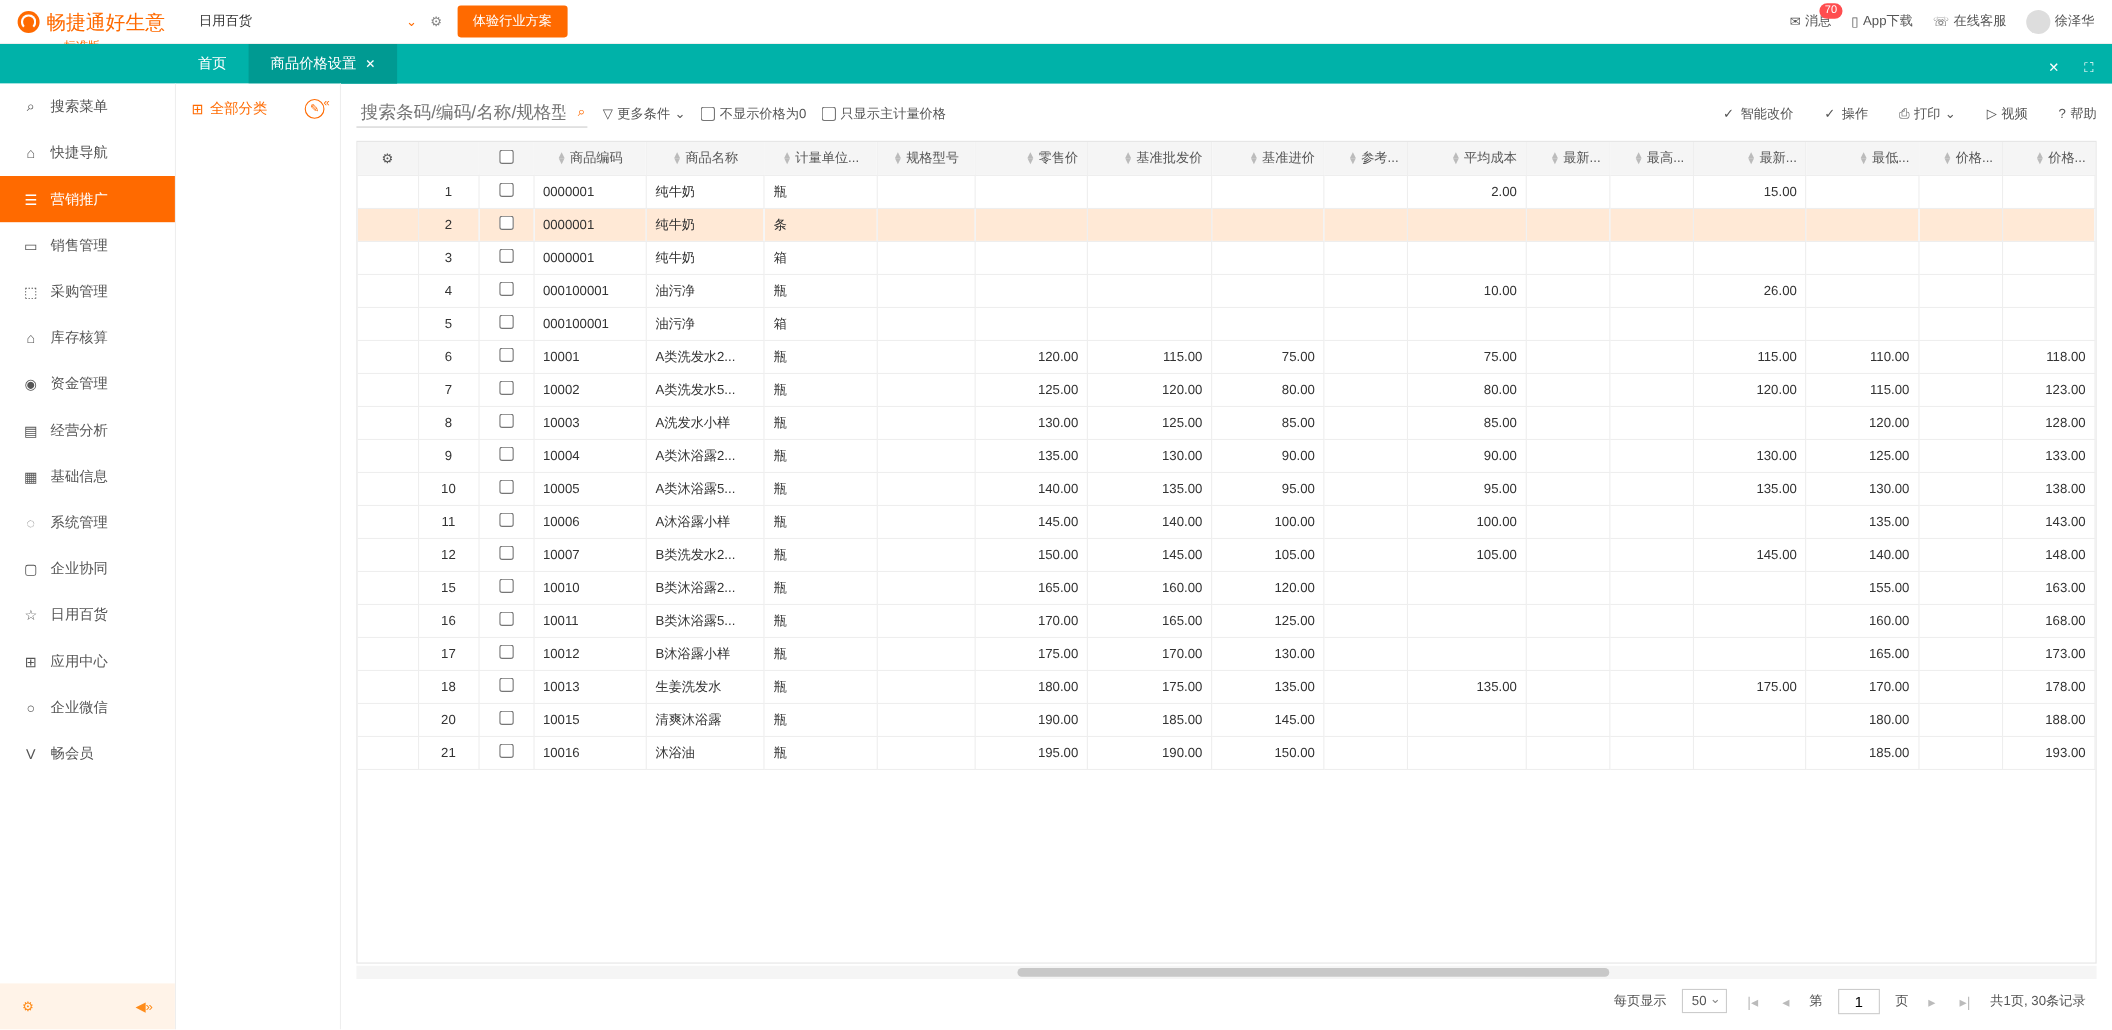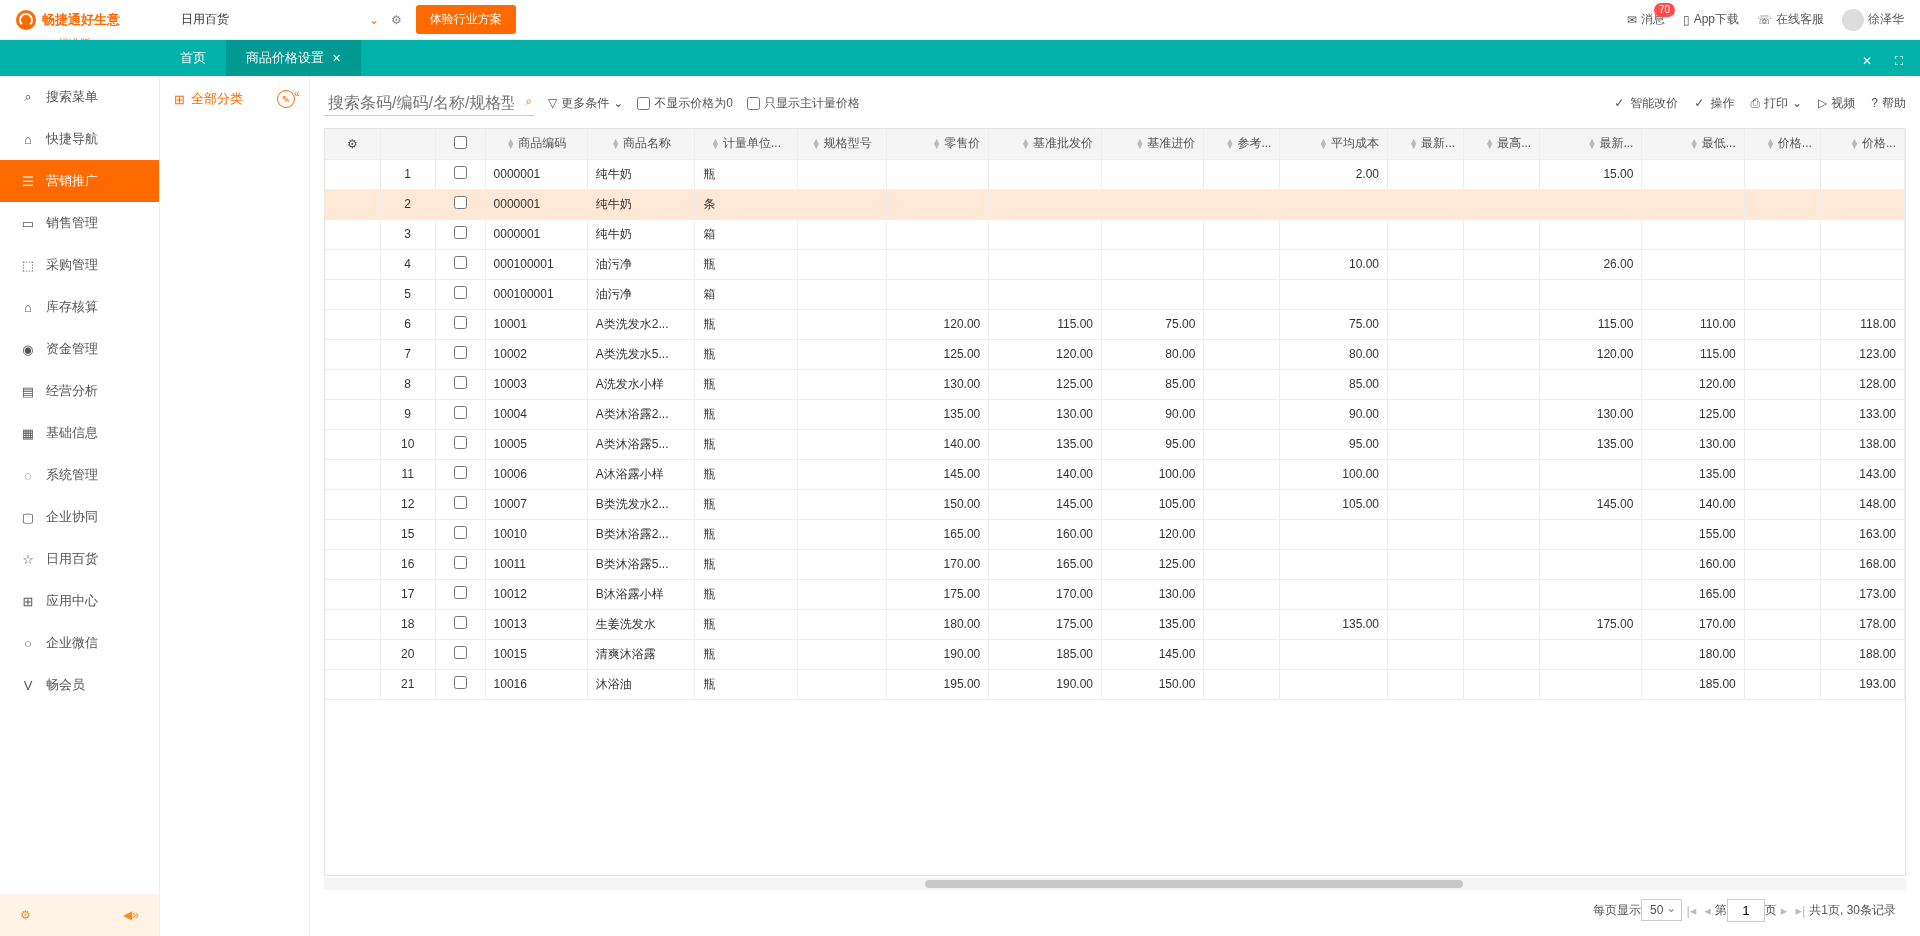--- a/index.html
+++ b/index.html
@@ -4,21 +4,21 @@
 <style>
 * { box-sizing: border-box; margin: 0; padding: 0; }
 body { font-family: "Microsoft YaHei", Arial, sans-serif; font-size: 12px; color: #333; background: #fff; overflow: hidden; }
 .app { display: flex; flex-direction: column; height: 936px; width: 1920px; }
 
 
 .top-header { height: 40px; display: flex; align-items: center; padding: 0 16px; border-bottom: 1px solid #eee; }
 .logo-area { display: flex; align-items: center; width: 145px; }
 .logo-icon { width: 20px; height: 20px; background: #ff6a00; border-radius: 50%; margin-right: 6px; position: relative; }
 .logo-icon::after { content: ""; position: absolute; width: 10px; height: 10px; border: 2px solid #fff; border-radius: 50%; top: 3px; left: 3px; border-bottom-color: transparent; }
-.logo-text { color: #ff6a00; font-size: 13px; font-weight: bold; }
+.logo-text { color: #ff6a00; font-size: 18px; font-weight: normal; }
 .logo-sub { color: #ff6a00; font-size: 11px; position: absolute; top: 26px; left: 42px; }
 .org-select { margin-left: 20px; display: flex; align-items: center; color: #333; cursor: pointer; }
 .org-select .chev { color: #ff6a00; margin-left: 140px; }
 .gear-btn { margin-left: 12px; color: #888; cursor: pointer; }
 .primary-btn { margin-left: 14px; background: #ff6a00; color: #fff; padding: 6px 14px; border-radius: 3px; cursor: pointer; font-size: 12px; }
 .top-right { margin-left: auto; display: flex; align-items: center; gap: 18px; color: #555; }
 .top-right .item { display: flex; align-items: center; gap: 4px; cursor: pointer; position: relative; }
 .badge { position: absolute; top: -8px; right: -10px; background: #ff4d4f; color: #fff; border-radius: 8px; padding: 0 5px; font-size: 10px; line-height: 14px; }
 .avatar { width: 22px; height: 22px; background: #ddd; border-radius: 50%; }
 
@@ -52,40 +52,40 @@
 
 
 .table-area { flex: 1; display: flex; flex-direction: column; padding: 10px 14px 6px 14px; min-width: 0; }
 .toolbar { display: flex; align-items: center; gap: 14px; height: 34px; margin-bottom: 8px; }
 .search-box { width: 210px; height: 26px; border: none; border-bottom: 1px solid #ccc; padding: 0 20px 0 4px; font-size: 16px; outline: none; }
 .search-wrap { position: relative; }
 .search-wrap .sic { position: absolute; right: 2px; top: 4px; color: #ff6a00; }
 .tool-link { color: #555; cursor: pointer; display: flex; align-items: center; gap: 4px; }
 .chk { display: flex; align-items: center; gap: 4px; color: #555; }
 .chk input { width: 13px; height: 13px; }
-.toolbar-right { margin-left: auto; display: flex; align-items: flex-start; gap: 16px; }
+.toolbar-right { margin-left: auto; display: flex; align-items: flex-start; gap: 28px; }
 .toolbar-right .tlink { color: #555; cursor: pointer; display: flex; align-items: center; gap: 4px; }
 .toolbar-right .tlink.checked::before { content: "✓"; color: #555; margin-right: 2px; }
 
 
 .grid-wrap { flex: 1; border: 1px solid #e4e4e4; overflow: hidden; display: flex; flex-direction: column; }
 .grid { width: 100%; border-collapse: collapse; table-layout: fixed; }
 .grid th, .grid td { border-right: 1px solid #eee; border-bottom: 1px solid #eee; padding: 6px 8px; height: 30px; overflow: hidden; white-space: nowrap; text-overflow: ellipsis; }
 .grid th { background: #f5f5f5; color: #555; font-weight: normal; font-size: 12px; position: sticky; top: 0; }
 .grid th .sort { color: #bbb; font-size: 9px; margin-right: 3px; display: inline-flex; flex-direction: column; line-height: 5px; vertical-align: middle; }
 .grid td { font-size: 12px; color: #333; }
 .grid td.num, .grid th.num { text-align: right; }
 .grid td.ctr, .grid th.ctr { text-align: center; }
 .row-idx { text-align: center; color: #666; }
 .grid tbody tr.hl { background: #ffe9d6; }
 .hscroll { height: 12px; background: #f5f5f5; position: relative; margin-top: 2px; }
 .hscroll .thumb { position: absolute; left: 38%; width: 34%; top: 2px; height: 8px; background: #c8c8c8; border-radius: 4px; }
 
 
-.pager { height: 40px; display: flex; align-items: center; justify-content: flex-end; padding: 0 10px; color: #555; font-size: 12px; }
+.pager { height: 40px; display: flex; align-items: center; justify-content: flex-end; gap: 14px; padding: 0 10px; color: #555; font-size: 12px; }
 .pager .sel { border: 1px solid #ccc; padding: 3px 18px 3px 8px; position: relative; }
 .pager .sel::after { content: "⌄"; position: absolute; right: 5px; top: 1px; color: #888; }
 .pager .nav-ic { color: #bbb; cursor: pointer; font-size: 13px; padding: 2px 4px; }
 .pager .pginput { width: 38px; border: 1px solid #ccc; text-align: center; padding: 3px 0; }
 
 .col-gear{width:42px}.col-idx{width:42px}.col-chk{width:38px}
 .c-code{width:78px}.c-name{width:82px}.c-unit{width:78px}.c-spec{width:68px}
 .c-retail{width:78px}.c-whole{width:86px}.c-cost{width:78px}.c-ref{width:58px}
 .c-avg{width:82px}.c-new1{width:58px}.c-high{width:58px}.c-new2{width:78px}.c-low{width:78px}.c-p1{width:58px}.c-p2{width:64px}
 input[type=checkbox]{cursor:pointer}

